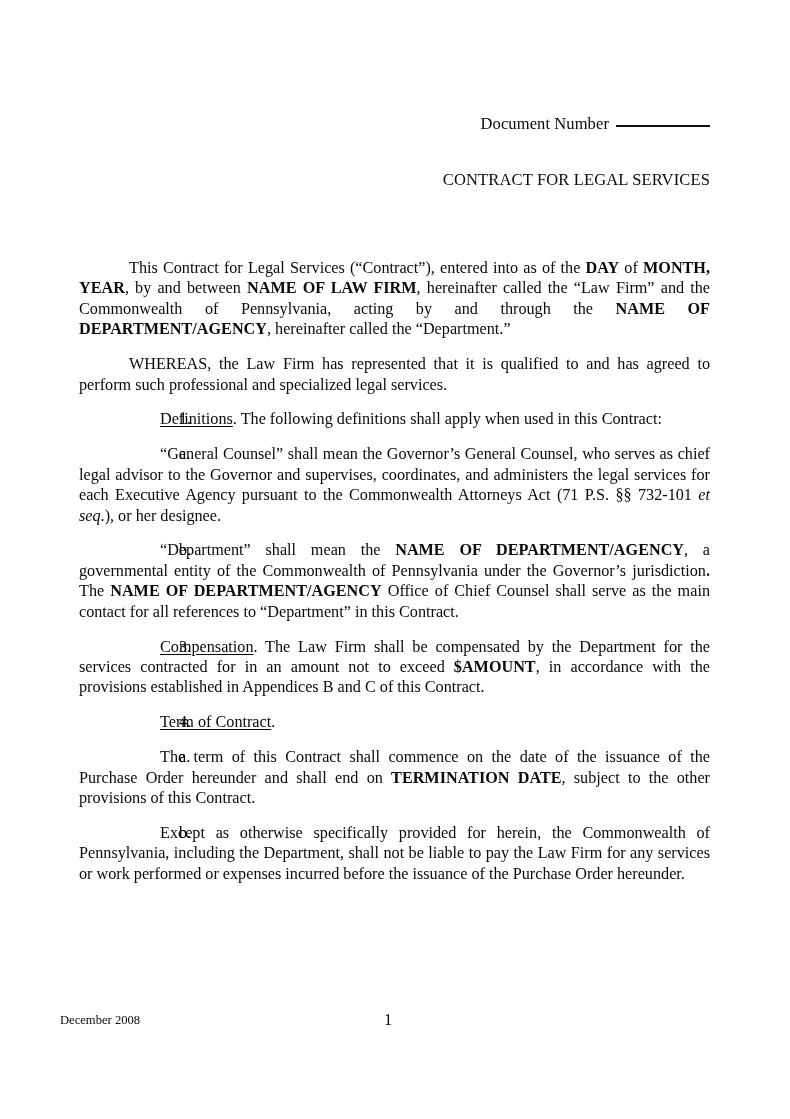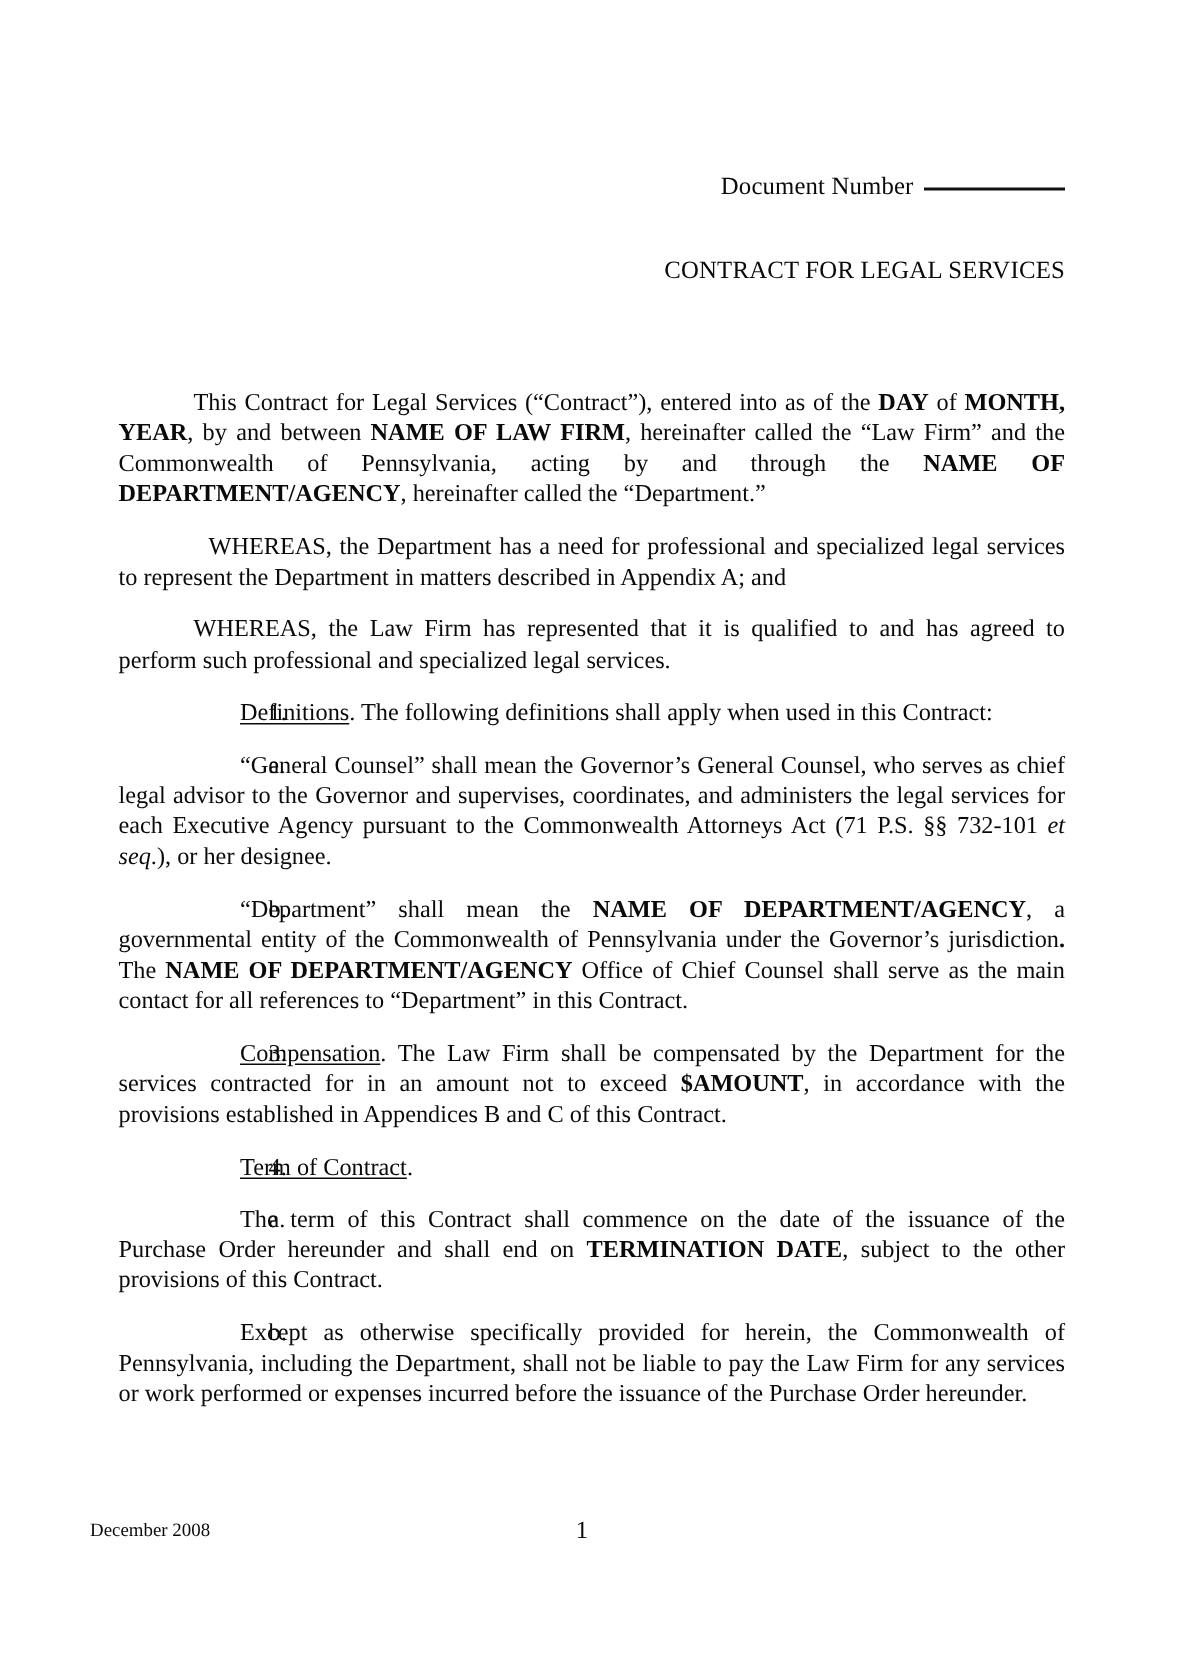--- a/index.html
+++ b/index.html
@@ -117,21 +117,20 @@
   <div class="doc-number-row">
     <span class="doc-number-label">Document Number</span><span class="doc-number-blank"></span>
   </div>
 
   <div class="doc-title">CONTRACT FOR LEGAL SERVICES</div>
 
   <div class="body-block">
 
     <p class="para ind-50"><span>This Contract for Legal Services (“Contract”), entered into as of the </span><b>DAY</b><span> of </span><b>MONTH, YEAR</b><span>, by and between </span><b>NAME OF LAW FIRM</b><span>, hereinafter called the “Law Firm” and the Commonwealth of Pennsylvania, acting by and through the </span><b>NAME OF DEPARTMENT/AGENCY</b><span>, hereinafter called the “Department.”</span></p>
 
-    <p class="para ind-60">WHEREAS, the Department has a need for professional and specialized legal services to represent the Department in matters described in Appendix A; and</p>
 
     <p class="para ind-50">WHEREAS, the Law Firm has represented that it is qualified to and has agreed to perform such professional and specialized legal services.</p>
 
 
     <p class="para ind-50"><span class="itemno">1.</span><u>Definitions</u><span>.    The following definitions shall apply when used in this Contract:</span></p>
 
     <p class="para ind-50"><span class="itemno">a.</span><span>“General Counsel” shall mean the Governor’s General Counsel, who serves as chief legal advisor to the Governor and supervises, coordinates, and administers the legal services for each Executive Agency pursuant to the Commonwealth Attorneys Act (71 P.S. §§ 732-101 </span><i>et seq</i><span>.), or her designee.</span></p>
 
     <p class="para ind-50"><span class="itemno">b.</span><span>“Department” shall mean the </span><b>NAME OF DEPARTMENT/AGENCY</b><span>, a governmental entity of the Commonwealth of Pennsylvania under the Governor’s jurisdiction</span><b>.</b><span>  The </span><b>NAME OF DEPARTMENT/AGENCY</b><span> Office of Chief Counsel shall serve as the main contact for all references to “Department” in this Contract.</span></p>
 

